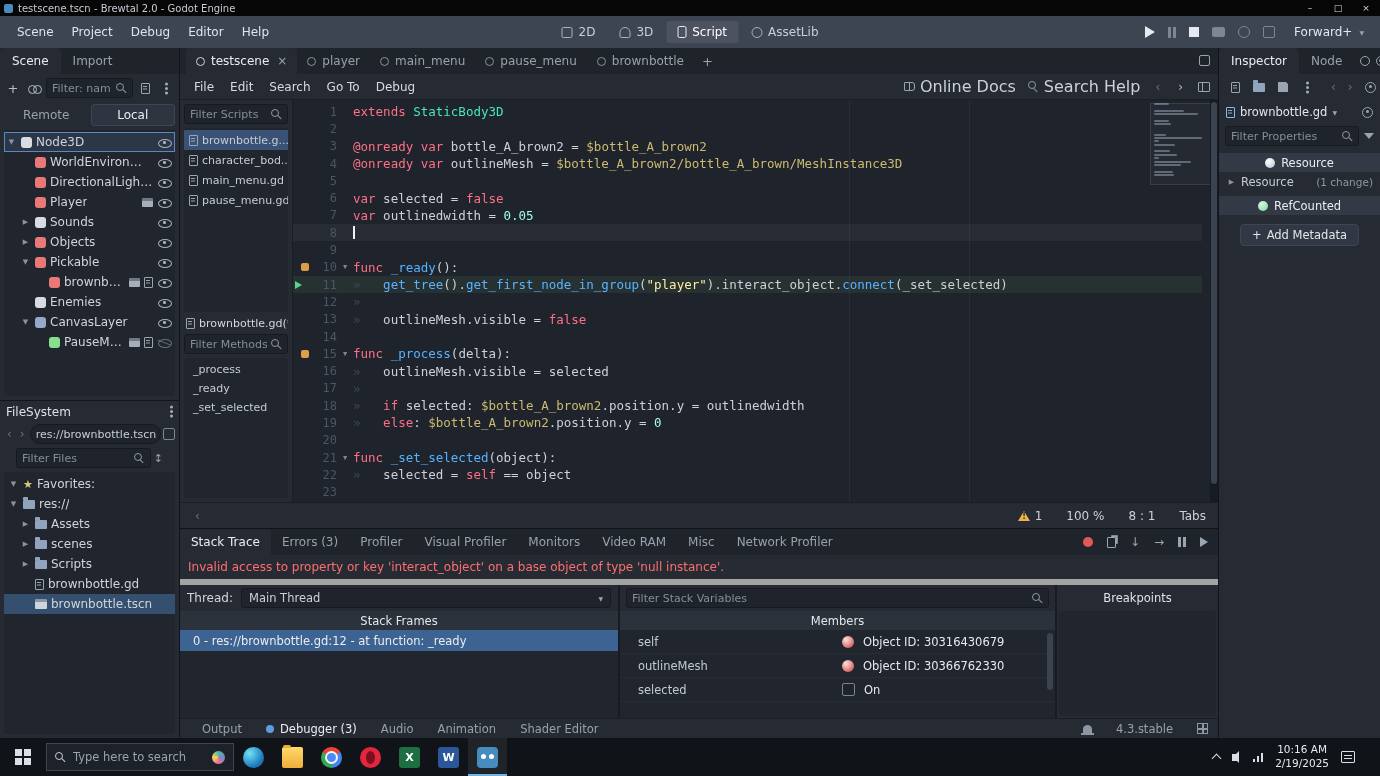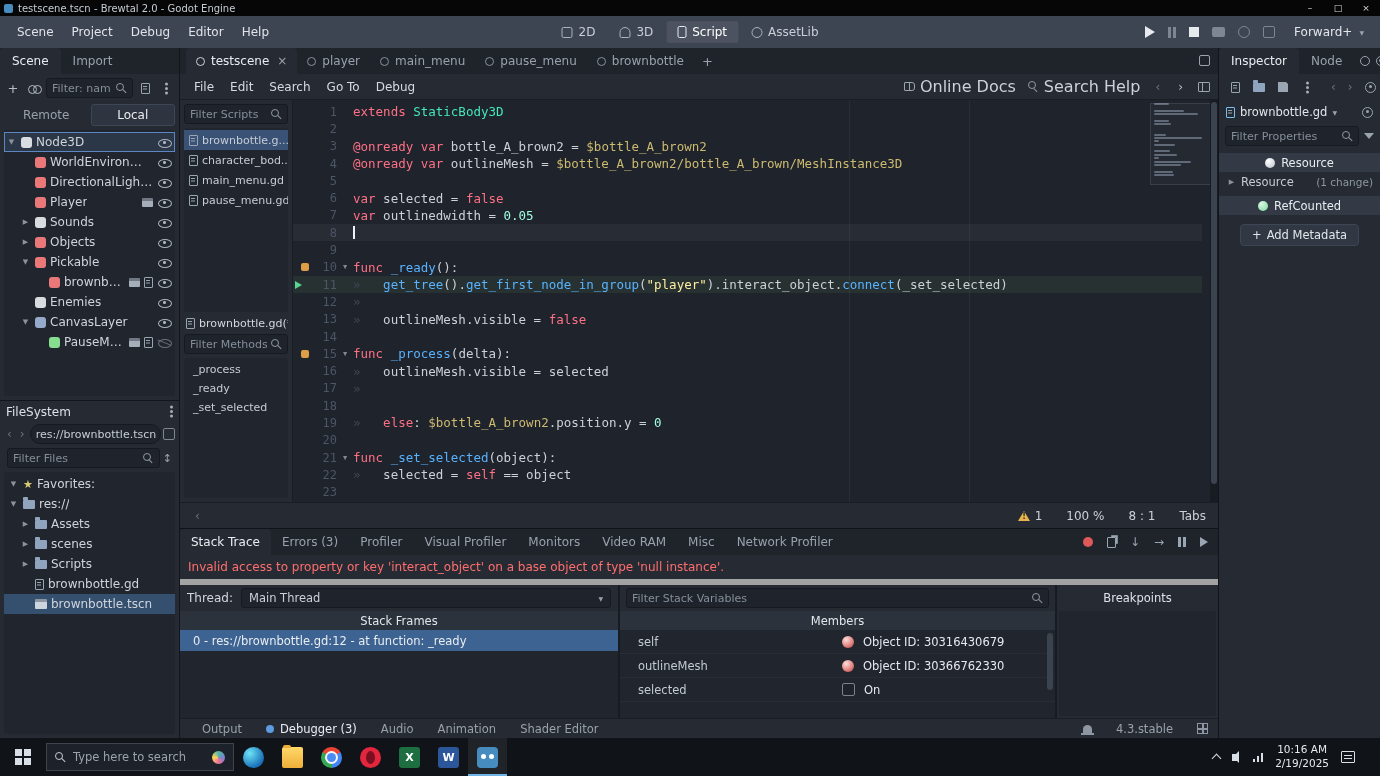--- a/index.html
+++ b/index.html
@@ -81,21 +81,21 @@
 .i-eye::after{content:"";position:absolute;left:6px;top:5.5px;width:2.6px;height:2.6px;border-radius:50%;background:#aab2bd}
 .i-eye.closed::before{border-color:#68717e}
 .i-eye.closed::after{width:14px;height:1.4px;border-radius:0;background:#68717e;left:0;top:6px;transform:rotate(22deg)}
 
 
 .fs-dock{flex:1;min-height:0;display:flex;flex-direction:column;border-top:1px solid #12161c}
 .fs-title{height:21px;display:flex;align-items:center;padding:0 6px;color:#dde1e7;flex:0 0 auto}
 .fs-title .i-vdots{margin-left:auto}
 .fs-path{display:flex;align-items:center;gap:2px;padding:2px 4px;flex:0 0 auto}
 .path-box{flex:1;min-width:0;display:flex;align-items:center;background:#1f242c;border:1px solid #161a20;border-radius:10px;height:20px;padding:0 5px;font-size:11px;color:#c6ccd4;overflow:hidden;white-space:nowrap}
-.fs-filter{display:flex;align-items:center;gap:3px;padding:2px 7px;flex:0 0 auto}
+.fs-filter{display:flex;align-items:center;gap:3px;padding:2px 16px;flex:0 0 auto}
 .sort{color:#9aa3ae;font-size:11px}
 .i-star{color:#d9c873;font-size:11px;line-height:1;flex:0 0 auto}
 .i-folder{width:12px;height:9px;background:#90a4bd;border-radius:1px;position:relative;flex:0 0 auto}
 .i-folder::before{content:"";position:absolute;left:0;top:-2.5px;width:5px;height:2.5px;background:#90a4bd;border-radius:1px 1px 0 0}
 .i-clap{width:12px;height:10px;border-radius:1px;background:linear-gradient(#8d96a2 0 3px,#cfd5dc 3px);flex:0 0 auto}
 
 
 .center{flex:1;min-width:0;display:flex;flex-direction:column}
 .scene-tabs{height:26px;background:#1f242b;display:flex;align-items:stretch;padding-left:6px;position:relative;flex:0 0 auto}
 .sc-tabs{display:flex;align-items:stretch}
@@ -711,20 +711,21 @@
               <div class="cl">
                 <span class="clmark"></span>
                 <span class="ln">17</span>
                 <span class="fold"></span>
                 <span class="ct"><span class="tk-i">»</span></span>
               </div>
               <div class="cl">
                 <span class="clmark"></span>
                 <span class="ln">18</span>
                 <span class="fold"></span>
+                <span class="ct"><span class="tk-i">»   </span><span class="tk-k">if</span><span class="tk-t"> selected: </span><span class="tk-p">$bottle_A_brown2</span><span class="tk-t">.position.y = outlinedwidth</span></span>
               </div>
               <div class="cl">
                 <span class="clmark"></span>
                 <span class="ln">19</span>
                 <span class="fold"></span>
                 <span class="ct"><span class="tk-i">»   </span><span class="tk-k">else</span><span class="tk-t">: </span><span class="tk-p">$bottle_A_brown2</span><span class="tk-t">.position.y = </span><span class="tk-num">0</span></span>
               </div>
               <div class="cl">
                 <span class="clmark"></span>
                 <span class="ln">20</span>

